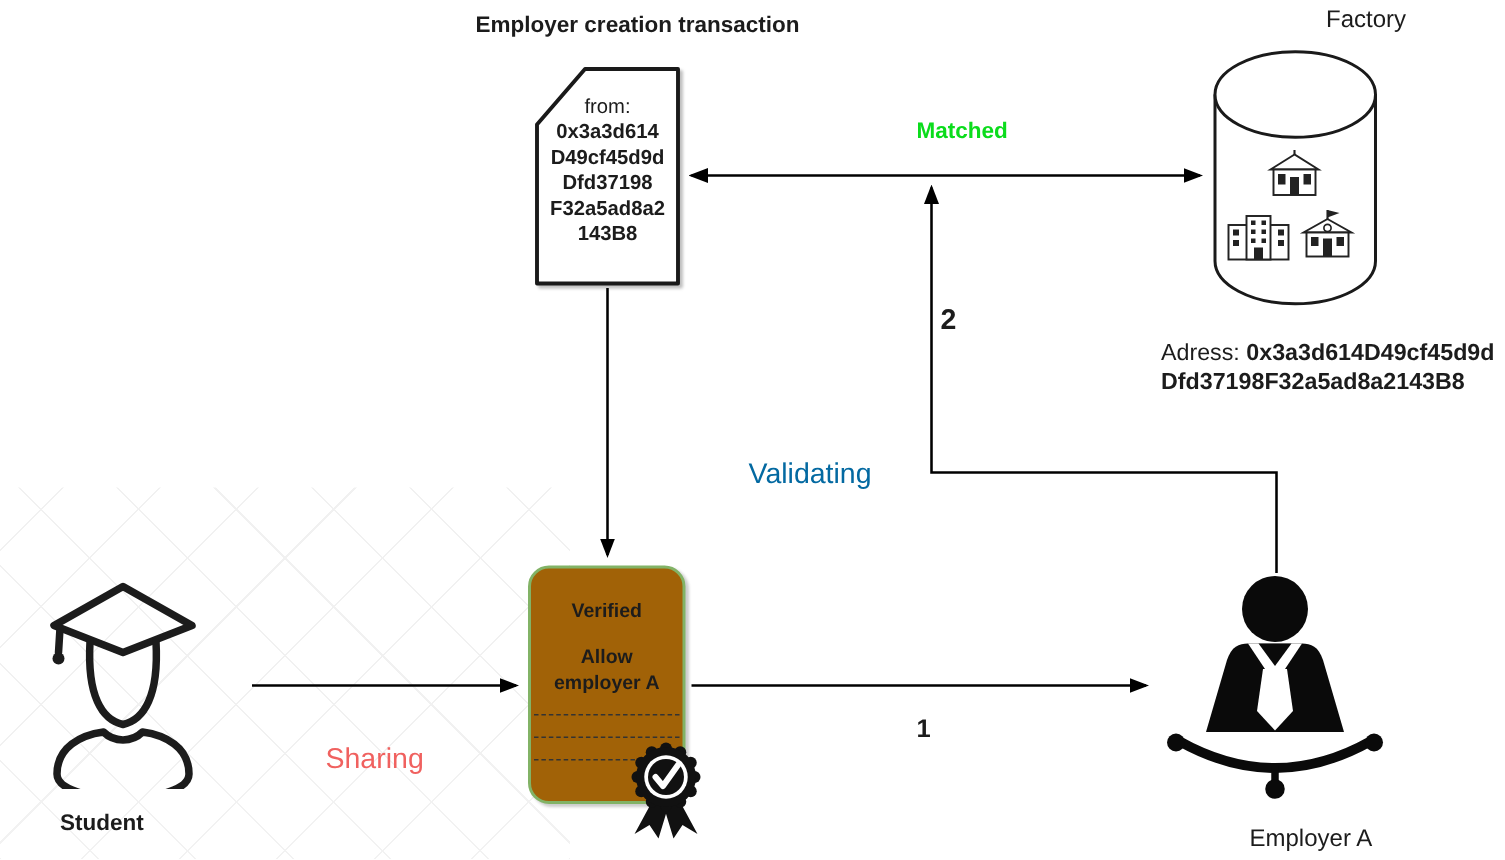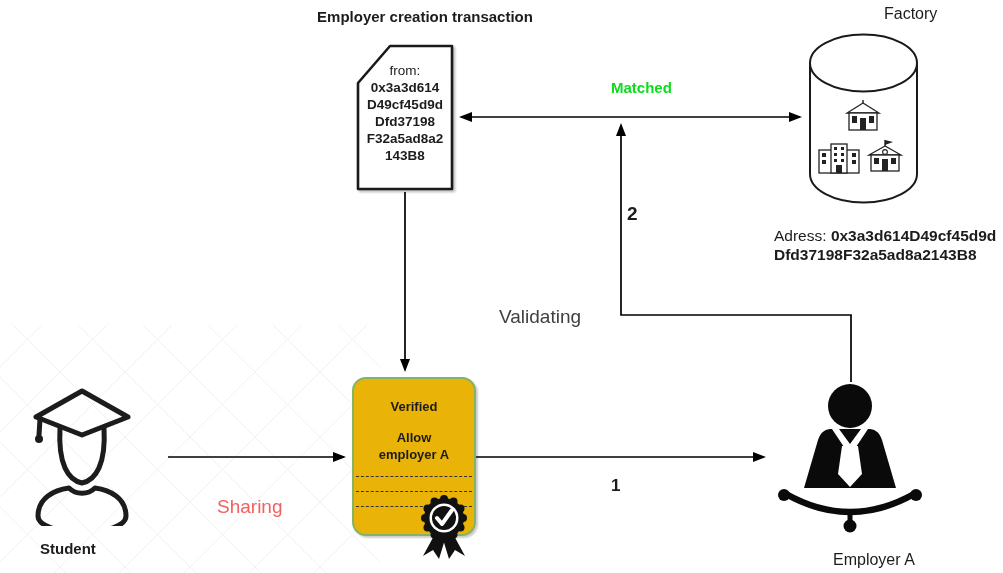--- a/index.html
+++ b/index.html
@@ -14,30 +14,30 @@
   .factory-title{left:836px;top:5px;font-size:16px;margin-left:48px;}
   
   .doc-svg{left:353px;top:43px;filter:drop-shadow(2px 2px 1px rgba(0,0,0,.25));}
   .doc-text{left:357px;top:62px;width:96px;text-align:center;font-size:13.5px;line-height:17px;font-weight:bold;}
   .doc-text .from{font-weight:normal;text-align:center;}
   
   .cyl-svg{left:803px;top:30px;}
   
   .matched{left:611px;top:79px;font-size:15px;font-weight:bold;color:#0bdc1c;}
   .step2{left:627px;top:203px;font-size:19px;font-weight:bold;}
-  .validating{left:499px;top:306px;font-size:19px;color:#404040;}
+  .validating{left:499px;top:306px;font-size:19px;color:#0369a1;}
   .sharing{left:217px;top:484px;font-size:19px;color:#f0615f;margin-top:12px;}
   .step1{left:611px;top:476px;font-size:17px;font-weight:bold;}
   
   .address{left:774px;top:226px;width:232px;font-size:15.5px;line-height:19px;}
   .address b{font-weight:bold;}
   
-  .vbox{left:352px;top:377px;width:101px;height:155px;background:#eab308;
+  .vbox{left:352px;top:377px;width:101px;height:155px;background:#a16207;
         border:2.5px solid #82b366;border-radius:14px;
-        box-shadow:2px 2px 2px rgba(0,0,0,.2);padding-left:19px;}
+        box-shadow:2px 2px 2px rgba(0,0,0,.2);}
   .vbox .v-title{position:absolute;top:20px;left:0;width:100%;text-align:center;font-weight:bold;font-size:13px;}
   .vbox .v-allow{position:absolute;top:50px;left:0;width:100%;text-align:center;font-weight:bold;font-size:13px;line-height:17px;}
   .sig-line{position:absolute;left:2px;right:2px;border-top:1.5px dashed #333;height:0;}
   .sig1{top:97px;} .sig2{top:112px;} .sig3{top:127px;}
   
   .student-lbl{left:40px;top:540px;font-size:15px;font-weight:bold;}
   .employer-lbl{left:833px;top:551px;font-size:16px;}
   
   .watermark{left:0;top:325px;width:380px;height:248px;opacity:.05;pointer-events:none;
     background:

